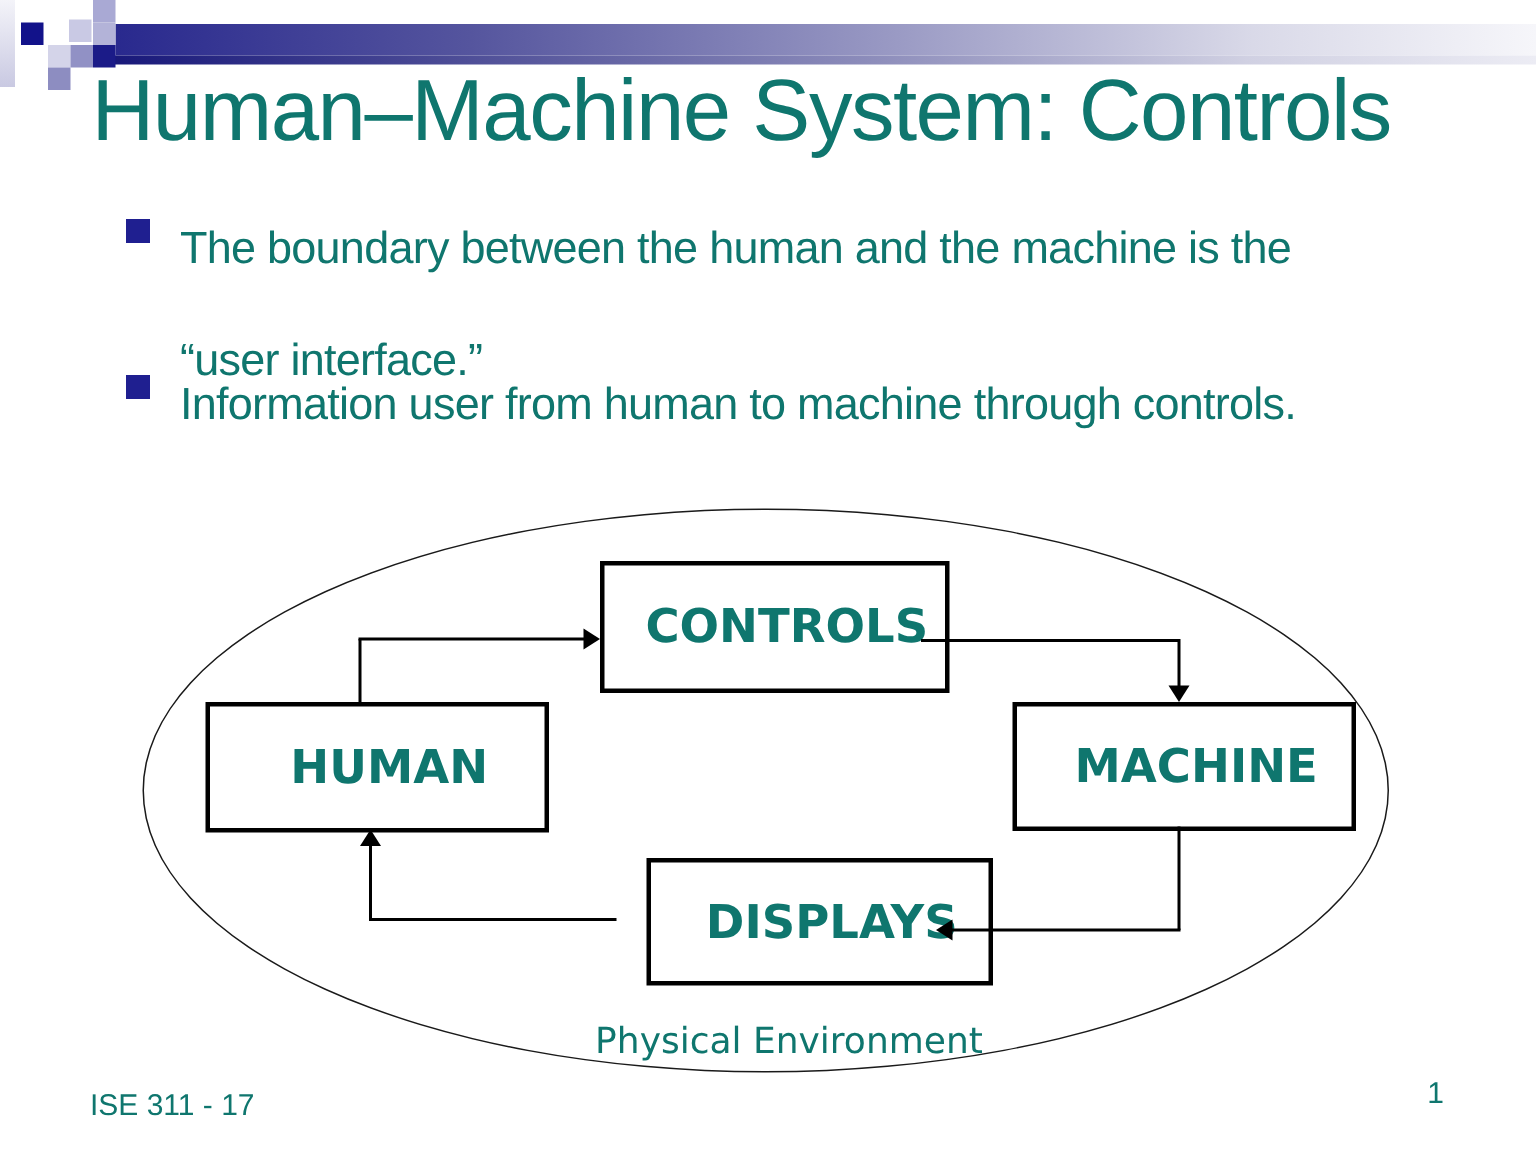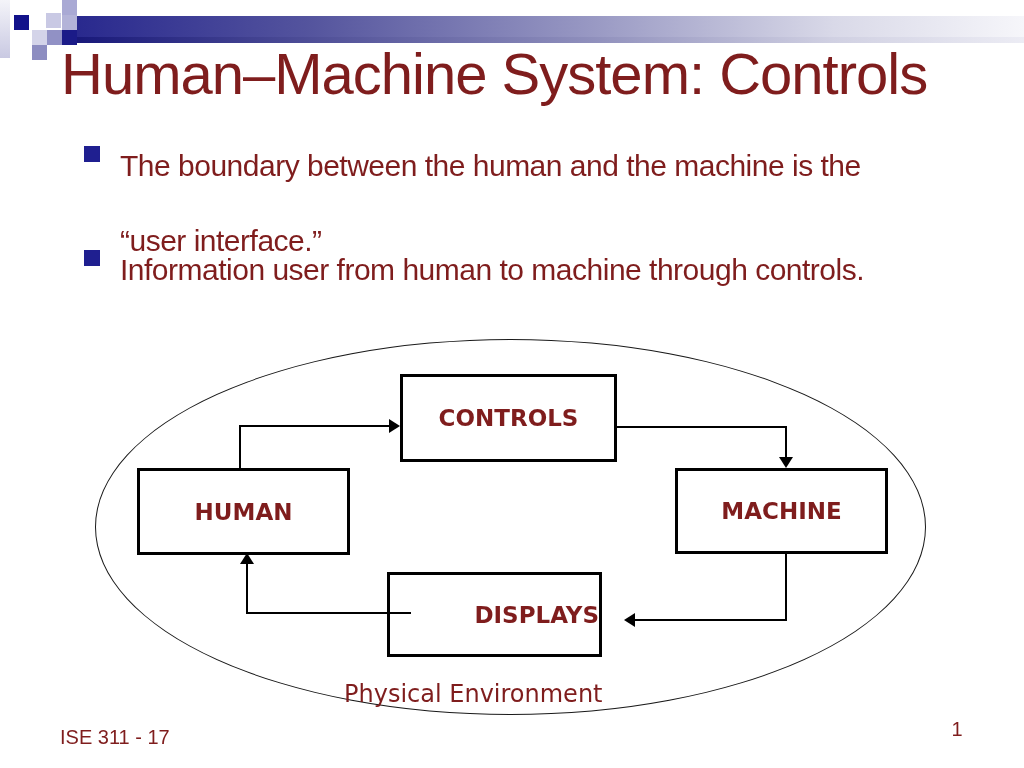--- a/index.html
+++ b/index.html
@@ -1,18 +1,18 @@
 <!DOCTYPE html>
 <html><head>
 <meta charset="utf-8">
 <style>
   html,body{margin:0;padding:0;background:#888;}
   .slide{
     position:relative;width:1024px;height:768px;background:#ffffff;
-    overflow:hidden;font-family:"Liberation Sans",sans-serif;color:#7f1d1d;
+    overflow:hidden;font-family:"Liberation Sans",sans-serif;color:#0f766e;
   }
   
   .deco{position:absolute;}
   .left-strip{left:0;top:0;width:10px;height:58px;
     background:linear-gradient(180deg,#f4f4f9 0%,#c9c9e2 100%);}
   .bar-main{left:77px;top:16px;width:947px;height:21px;
     background:linear-gradient(90deg,#29298e 0%,#55559e 25%,#9a9ac4 55%,#d9d9e8 80%,#f6f6fa 100%);}
   .bar-stripe{left:60px;top:37px;width:964px;height:6px;
     background:linear-gradient(90deg,#151578 0%,#4c4c96 25%,#8f8fbc 55%,#d0d0e2 80%,#ececf4 100%);}
   .sq{position:absolute;width:15px;height:15px;}
@@ -34,26 +34,26 @@
   .bullet-marker{position:absolute;left:84px;width:16px;height:16px;background:#1f1f90;}
   .bm1{top:146px;}
   .bm2{top:250px;}
   .footer{position:absolute;left:60px;top:726px;font-size:20px;}
   .page-num{position:absolute;left:945px;top:718px;width:24px;text-align:center;font-size:20px;}
   
   .ellipse{position:absolute;left:95px;top:339px;width:829px;height:374px;
     border:1.5px solid #1a1a1a;border-radius:50%;}
   .node{position:absolute;background:#fff;border:3px solid #000;
     display:flex;align-items:center;justify-content:center;
-    font-family:"DejaVu Sans",sans-serif;font-weight:bold;font-size:23px;letter-spacing:0;}
+    font-family:"DejaVu Sans",sans-serif;font-weight:bold;font-size:31px;letter-spacing:0;padding-left:16px;}
   .node-controls{left:400px;top:374px;width:211px;height:82px;}
   .node-human{left:137px;top:468px;width:207px;height:81px;}
   .node-machine{left:675px;top:468px;width:207px;height:80px;}
-  .node-displays{left:387px;top:572px;width:209px;height:79px;justify-content:flex-end;}
-  .caption{position:absolute;left:344px;top:680px;width:340px;
+  .node-displays{left:431px;top:572px;width:209px;height:79px;}
+  .caption{position:absolute;left:356px;top:680px;width:340px;text-align:center;
     font-family:"DejaVu Sans",sans-serif;font-size:24px;}
   .ln{position:absolute;background:#000;}
   .arr{position:absolute;width:0;height:0;}
   
   .l1v{left:239px;top:426px;width:2px;height:42px;}
   .l1h{left:239px;top:425px;width:152px;height:2px;}
   .a1{left:389px;top:419px;border-top:7px solid transparent;border-bottom:7px solid transparent;border-left:11px solid #000;}
   
   .l2h{left:614px;top:426px;width:172px;height:2px;}
   .l2v{left:785px;top:426px;width:2px;height:33px;}

